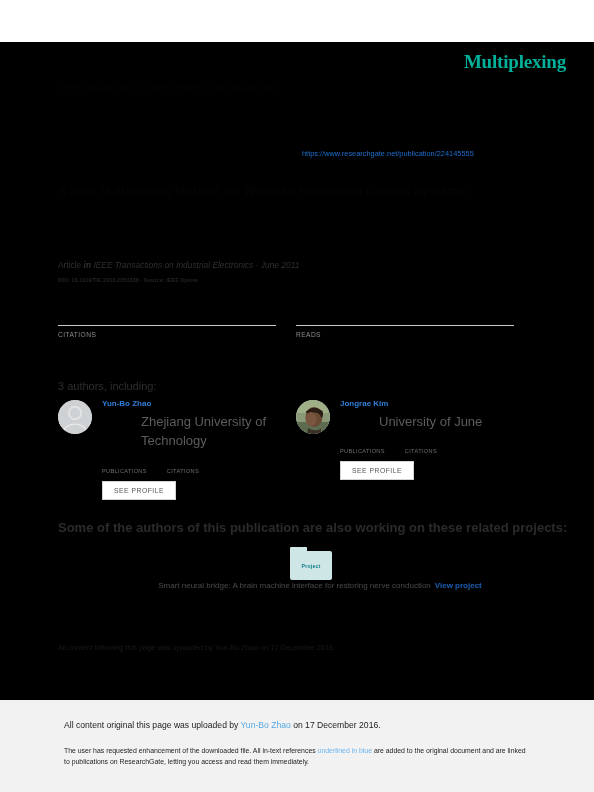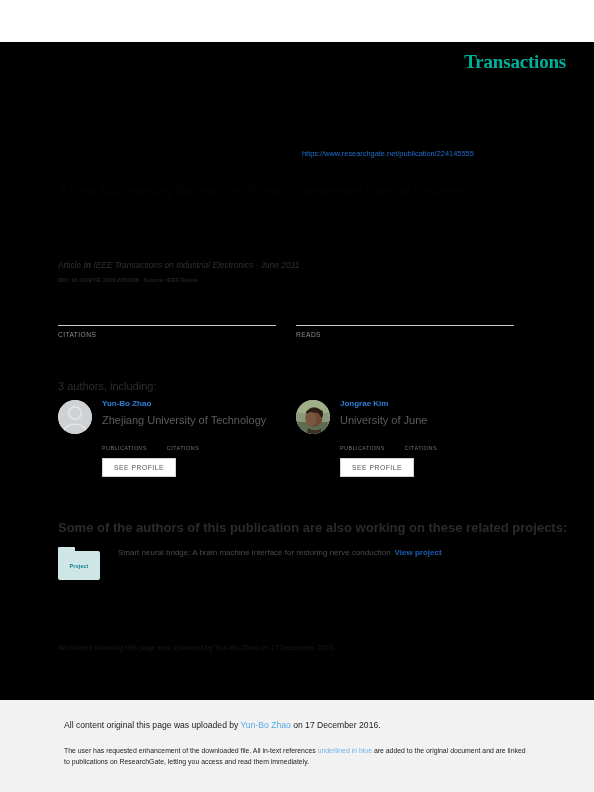--- a/index.html
+++ b/index.html
@@ -175,24 +175,25 @@
     top: 0;
     width: 186px;
   }
   .author-name {
     font-size: 8px;
     font-weight: bold;
     color: #2f7ed8;
     line-height: 1.35;
   }
   .author-affil {
-    font-size: 11px;
+    font-size: 13px;
     color: #5c5c5c;
     line-height: 1.5;
     margin-top: 2px;
+    margin-left: 39px;
   }
   .author-stats {
     margin-top: 6px;
     display: flex;
     gap: 20px;
   }
   .author-stat-num {
     font-size: 9px;
     font-weight: bold;
     color: #000000;
@@ -222,25 +223,26 @@
     position: absolute;
     left: 58px;
     top: 478px;
     font-size: 13px;
     font-weight: bold;
     color: #2b2b2b;
   }
 
   .project-row {
     position: absolute;
-    left: 58px;
+    left: 76px;
     top: 505px;
     width: 470px;
     display: flex;
-    align-items: flex-start;
+    align-items: center;
+    flex-direction: column;
   }
   .project-thumb {
     position: relative;
     width: 42px;
     height: 33px;
     flex: none;
   }
   .project-thumb .tab {
     position: absolute;
     left: 0; top: 0;
@@ -326,21 +328,21 @@
 </style>
 </head>
 <body>
 
 <div class="page">
 
   <div class="top-band"></div>
 
   <div class="dark-panel">
 
-    <div class="rg-logo">Transactions</div>
+    <div class="rg-logo">Multiplexing</div>
 
     <div class="see-discussions">See discussions, stats, and author profiles for this publication at:</div>
 
     <div class="pub-url">https://www.researchgate.net/publication/224145555</div>
 
     <div class="article-title">A New Multiplexing Method for Wireless Networked Control Systems</div>
 
     <div class="article-meta">
       <span class="kw">Article</span>
       <span class="kw-italic">in</span>

